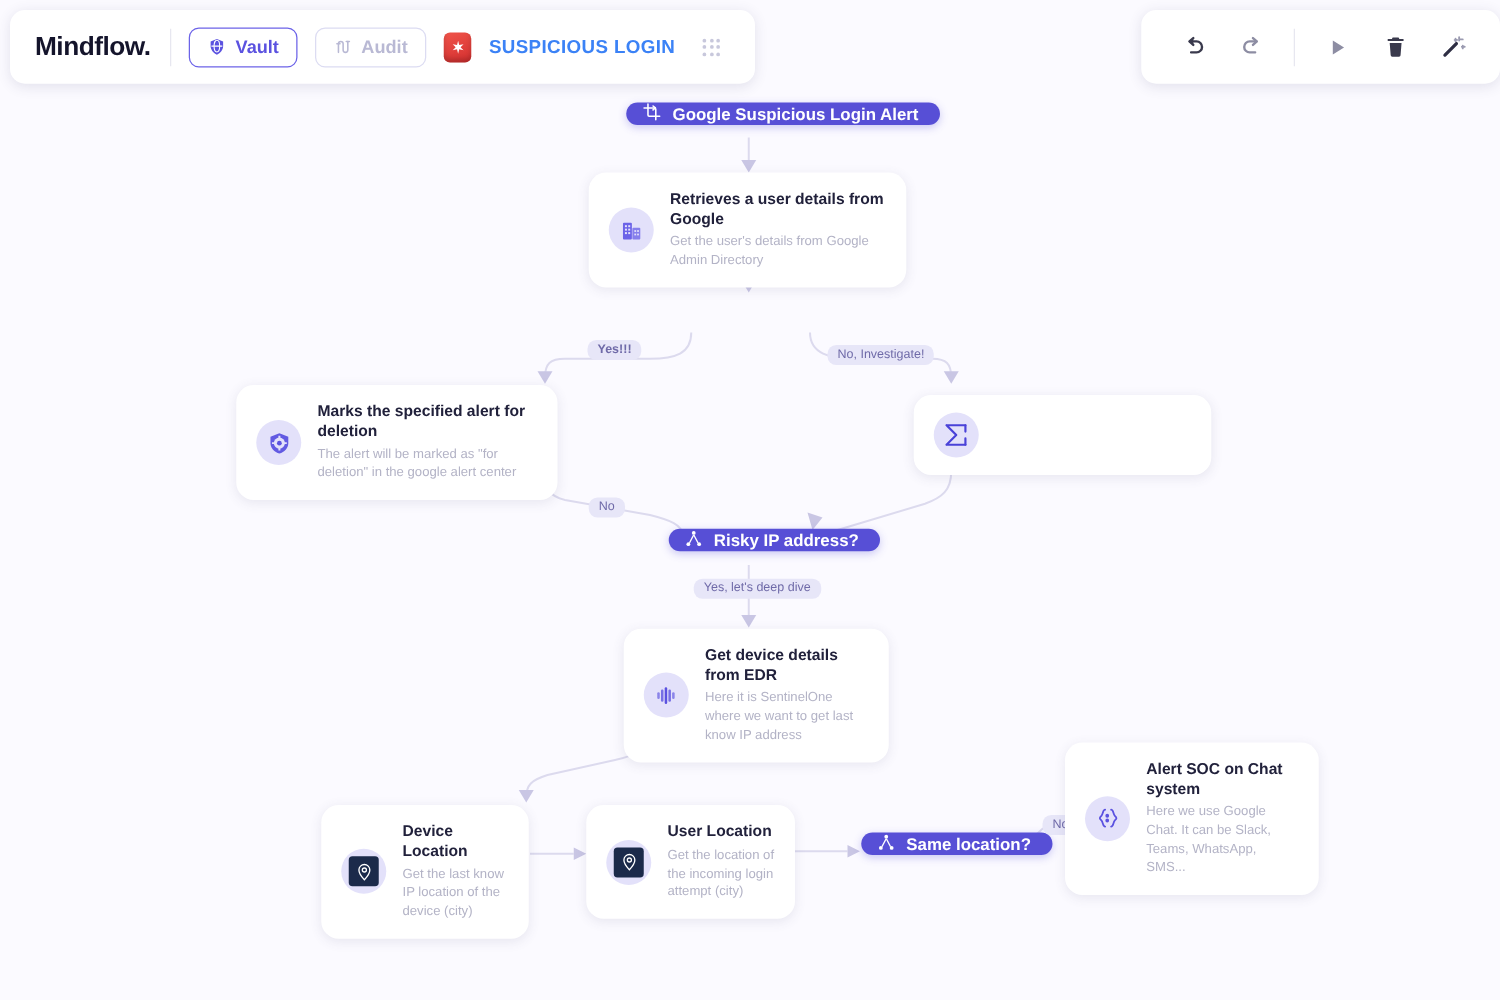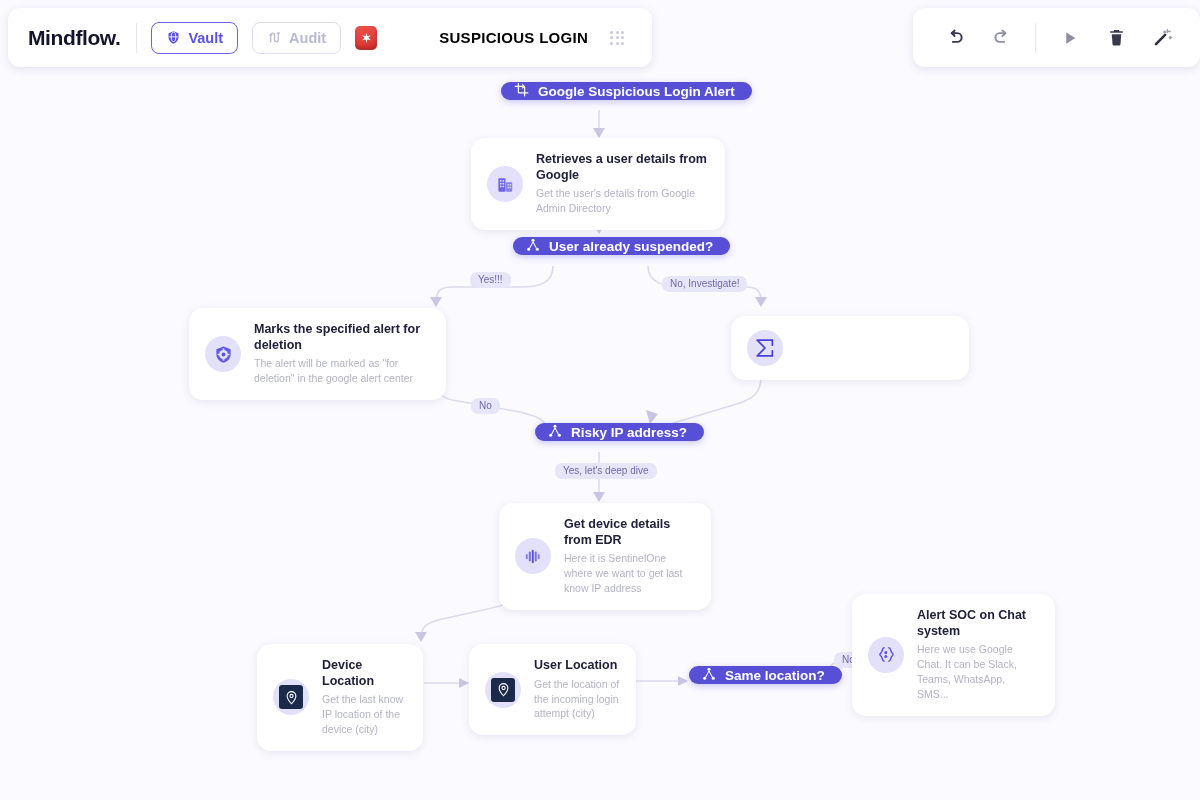--- a/index.html
+++ b/index.html
@@ -39,22 +39,22 @@
   .pillbtn.muted { border-color: #dcdcf2; color: #b9b9d4; }
   .pillbtn svg { display: block; }
 
   .wf-icon {
     width: 22px; height: 24px; border-radius: 5px;
     background: linear-gradient(160deg,#f0544a 0%,#d32f2f 100%);
     display: flex; align-items: center; justify-content: center;
     box-shadow: inset 0 -3px 4px rgba(0,0,0,.18);
   }
   .wf-title {
-    font-size: 15px; font-weight: bold; color: #000000;
-    letter-spacing: .3px; white-space: nowrap; margin-left: 48px;
+    font-size: 15px; font-weight: bold; color: #3b82f6;
+    letter-spacing: .3px; white-space: nowrap;
   }
   .dots6 {
     display: grid; grid-template-columns: repeat(3, 3px);
     grid-auto-rows: 3px; gap: 2.5px; margin-left: 8px; cursor: grab;
   }
   .dots6 i { width: 3px; height: 3px; background: #c8c8dc; border-radius: 50%; display:block; }
 
   .tbtn {
     width: 40px; height: 40px; border-radius: 8px;
     display: flex; align-items: center; justify-content: center;
@@ -270,34 +270,22 @@
             <rect x="17.3" y="15" width="1.8" height="1.8"></rect>
         </g>
       </svg>
     </div>
     <div class="card-txt">
       <div class="card-title">Retrieves a user details from Google</div>
       <div class="card-sub" style="max-width:190px;">Get the user's details from Google Admin Directory</div>
     </div>
   </div>
 
-  <div class="pill-node" style="left:513px; top:237px;">
-    <span>
-      <svg width="14" height="14" viewBox="0 0 24 24" fill="#fff">
-        <circle cx="12" cy="4" r="2.6"></circle>
-          <circle cx="4.6" cy="19.4" r="2.6"></circle>
-          <circle cx="19.4" cy="19.4" r="2.6"></circle>
-        <path d="M11.2 6.3 L5.4 17.2 L6.9 18 L12.7 7.1 Z"></path>
-        <path d="M12.8 6.3 L18.6 17.2 L17.1 18 L11.3 7.1 Z"></path>
-      </svg>
-    </span>
-    <span>User already suspended?</span>
-  </div>
-
-  <div class="edge-label" style="left:470px; top:272px;">Yes!!!</div>
+
+  <div class="edge-label" style="left:470px; top:272px;font-weight:bold;">Yes!!!</div>
   <div class="edge-label" style="left:662px; top:276px;">No, Investigate!</div>
 
   <div class="card-node" style="left:189px; top:308px; width:257px;">
     <div class="card-ico">
       <svg width="19" height="19" viewBox="0 0 24 24" fill="#5b52e0">
         <path d="M12 2 L21 5.5 V12 C21 17 17 21 12 22.5 C7 21 3 17 3 12 V5.5 Z" opacity=".95"></path>
         <circle cx="12" cy="12" r="5.6" fill="#e3e1fa"></circle>
         <circle cx="12" cy="12" r="2.4" fill="#5b52e0"></circle>
         <path d="M11 4.5 h2 v3 h-2 Z M11 16.5 h2 v3 h-2 Z M4.5 11 h3 v2 h-3 Z M16.5 11 h3 v2 h-3 Z" fill="#e3e1fa"></path>
       </svg>

